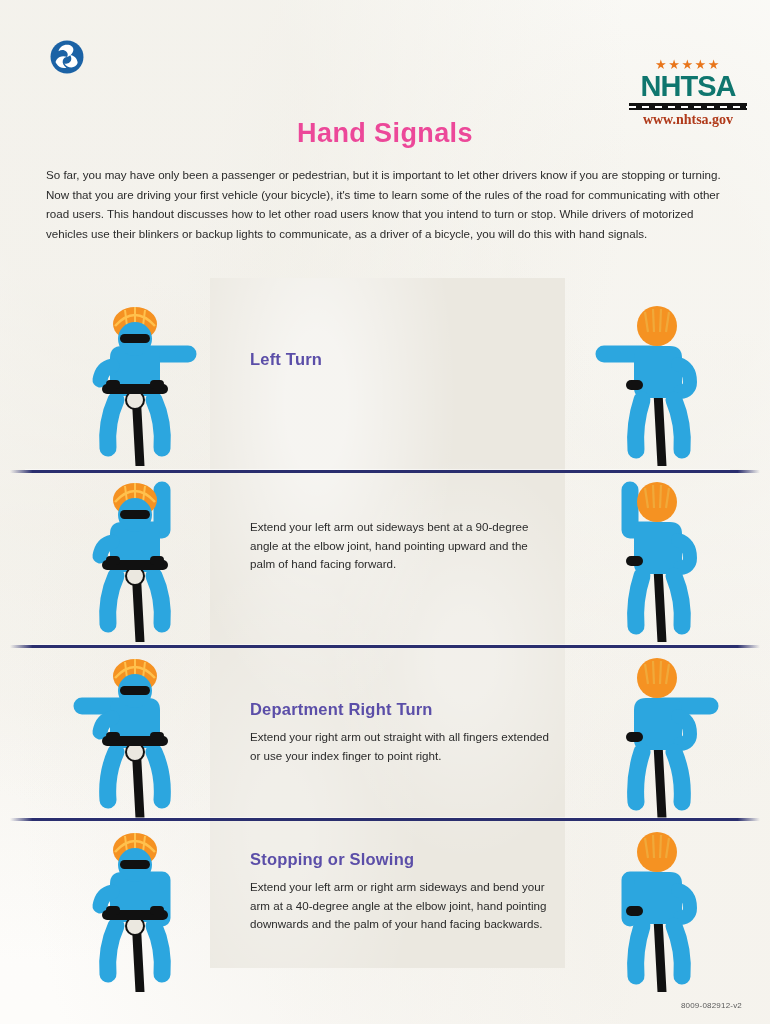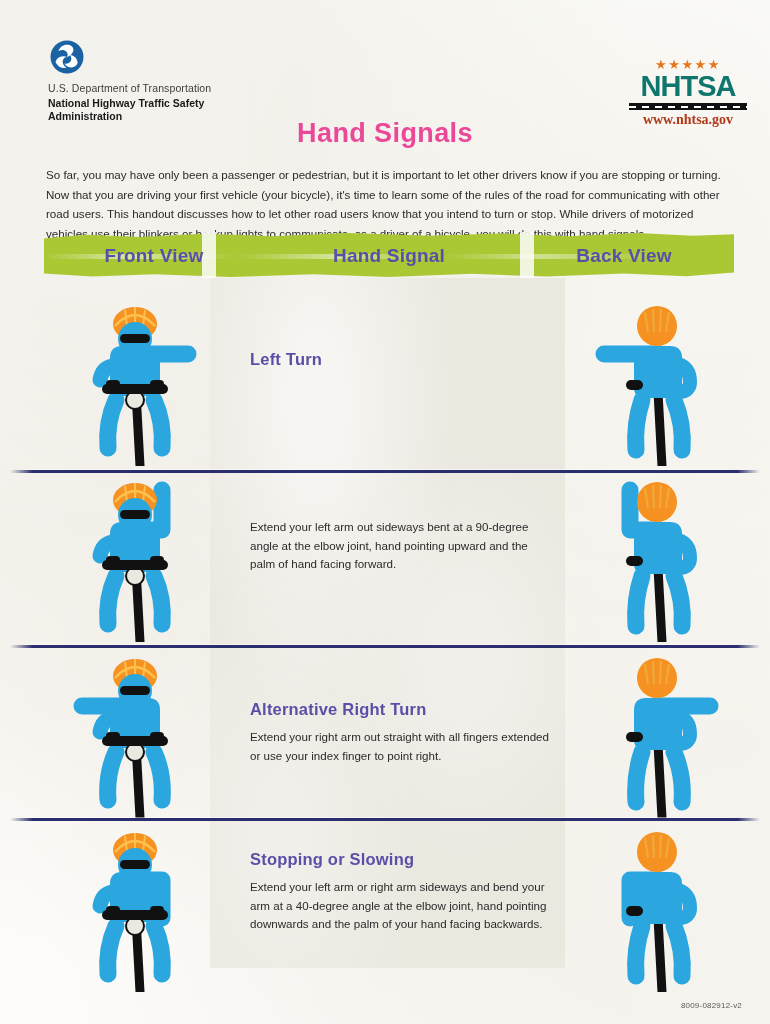--- a/index.html
+++ b/index.html
@@ -117,44 +117,32 @@
 
   <div class="dot-logo">
     <svg viewBox="0 0 64 64" width="34" height="34">
       <circle cx="32" cy="32" r="31" fill="#1B62A5"></circle>
       <path d="M32 9c-8 0-14 5-16 12 5-3 11-3 15 1 3 3 3 7 1 10 7-2 12-8 12-14 0-5-5-9-12-9z" fill="#fff"></path>
       <path d="M12 44c4 7 12 10 19 8-5-3-8-8-7-13 1-4 4-7 8-7-7-3-15-1-19 4-3 4-3 6-1 8z" fill="#fff"></path>
       <path d="M52 42c-1-8-7-13-14-14 3 5 3 11-1 14-3 3-7 3-10 2 4 6 11 9 17 7 5-2 8-5 8-9z" fill="#fff"></path>
     </svg>
   </div>
 
-  <div class="dot-text">
-    <div class="dot-line1">U.S. Department of Transportation</div>
-    <div class="dot-line2"><span id="agencyLine2">National Highway Traffic Safety<br>Administration</span></div>
-  </div>
 
   <div class="page-title">Hand Signals</div>
 
   <div class="nhtsa">
     <div class="nhtsa-stars">★★★★★</div>
     <div class="nhtsa-word">NHTSA</div>
     <div class="nhtsa-road"></div>
     <div class="nhtsa-url">www.nhtsa.gov</div>
   </div>
 
   <div class="intro">So far, you may have only been a passenger or pedestrian, but it is important to let other drivers know if you are stopping or turning. Now that you are driving your first vehicle (your bicycle), it's time to learn some of the rules of the road for communicating with other road users. This handout discusses how to let other road users know that you intend to turn or stop. While drivers of motorized vehicles use their blinkers or backup lights to communicate, as a driver of a bicycle, you will do this with hand signals.</div>
 
-  <div class="banner">
-    <div class="banner-paint"></div>
-    <div class="banner-gap" style="left:158px"></div>
-    <div class="banner-gap" style="left:476px"></div>
-    <div class="banner-label bl-front">Front View</div>
-    <div class="banner-label bl-hand">Hand Signal</div>
-    <div class="banner-label bl-back">Back View</div>
-  </div>
 
   <div class="center-panel"></div>
 
   <div id="rows">
       <div class="row">
         <div class="fig" style="left:70px;top:296px">
              <svg viewBox="0 0 130 170" width="130" height="170">
     <path d="M66 96 L70 170" stroke="#111" stroke-width="9" stroke-linecap="round" fill="none"></path>
     <g transform="">
               <path d="M62 58 L118 58" stroke="#2CA6DF" stroke-width="17" stroke-linecap="round" fill="none"></path>
@@ -279,21 +267,21 @@
        <path d="M50 104 q-8 24 -6 50" stroke="#2CA6DF" stroke-width="17" stroke-linecap="round" fill="none"></path>
        <path d="M82 104 q10 24 8 50" stroke="#2CA6DF" stroke-width="17" stroke-linecap="round" fill="none"></path>
     <rect x="34" y="84" width="17" height="10" rx="5" fill="#111"></rect>
     <g transform="">
          <circle cx="65" cy="30" r="20" fill="#F59222"></circle>
          <path d="M53 16 l3 20 M61 13 l1 23 M69 13 l-1 23 M77 16 l-3 20" stroke="#F0A93A" stroke-width="2.2" fill="none"></path>
        </g>
   </svg>
            </div>
         <div class="signal-text" style="top:700px">
-             <div class="signal-title">Alternative Right Turn</div>
+             <div class="signal-title">Department Right Turn</div>
              <div class="signal-desc">Extend your right arm out straight with all fingers extended or use your index finger to point right.</div>
            </div>
         <div class="divider" style="top:818px"></div>
       </div>
       <div class="row">
         <div class="fig" style="left:70px;top:822px">
              <svg viewBox="0 0 130 170" width="130" height="170">
     <path d="M66 96 L70 170" stroke="#111" stroke-width="9" stroke-linecap="round" fill="none"></path>
     <g transform="">
               <path d="M62 58 L92 58 L92 96" stroke="#2CA6DF" stroke-width="17" stroke-linecap="round" stroke-linejoin="round" fill="none"></path>

